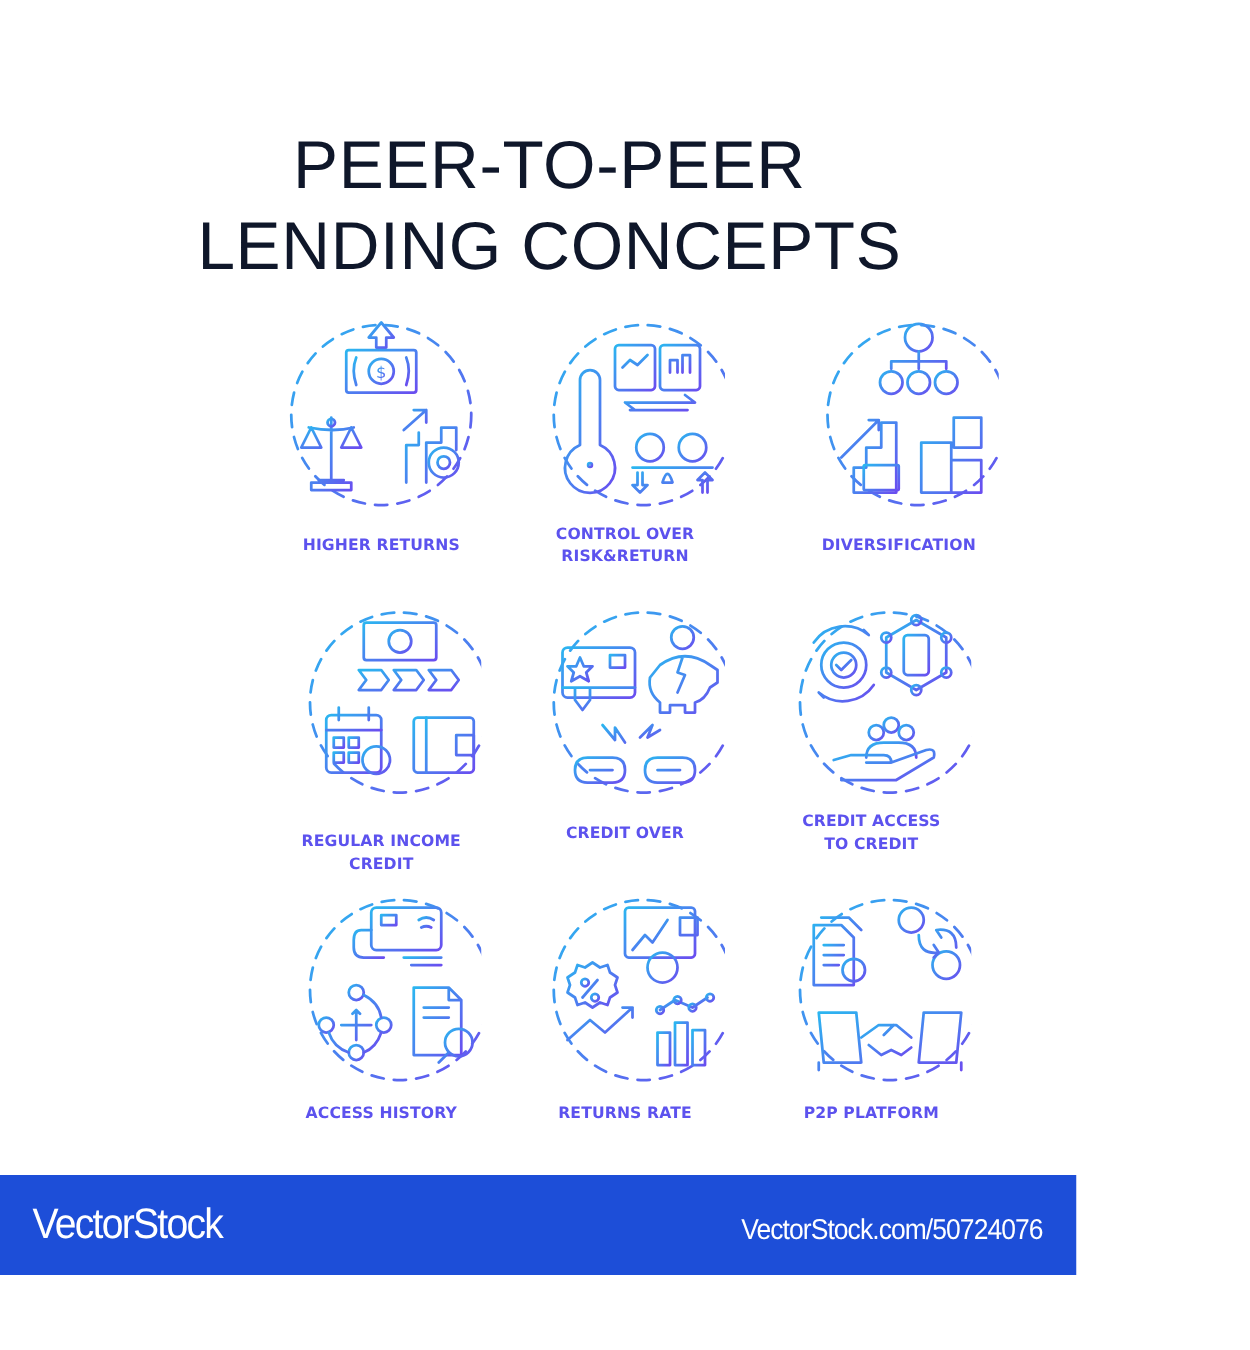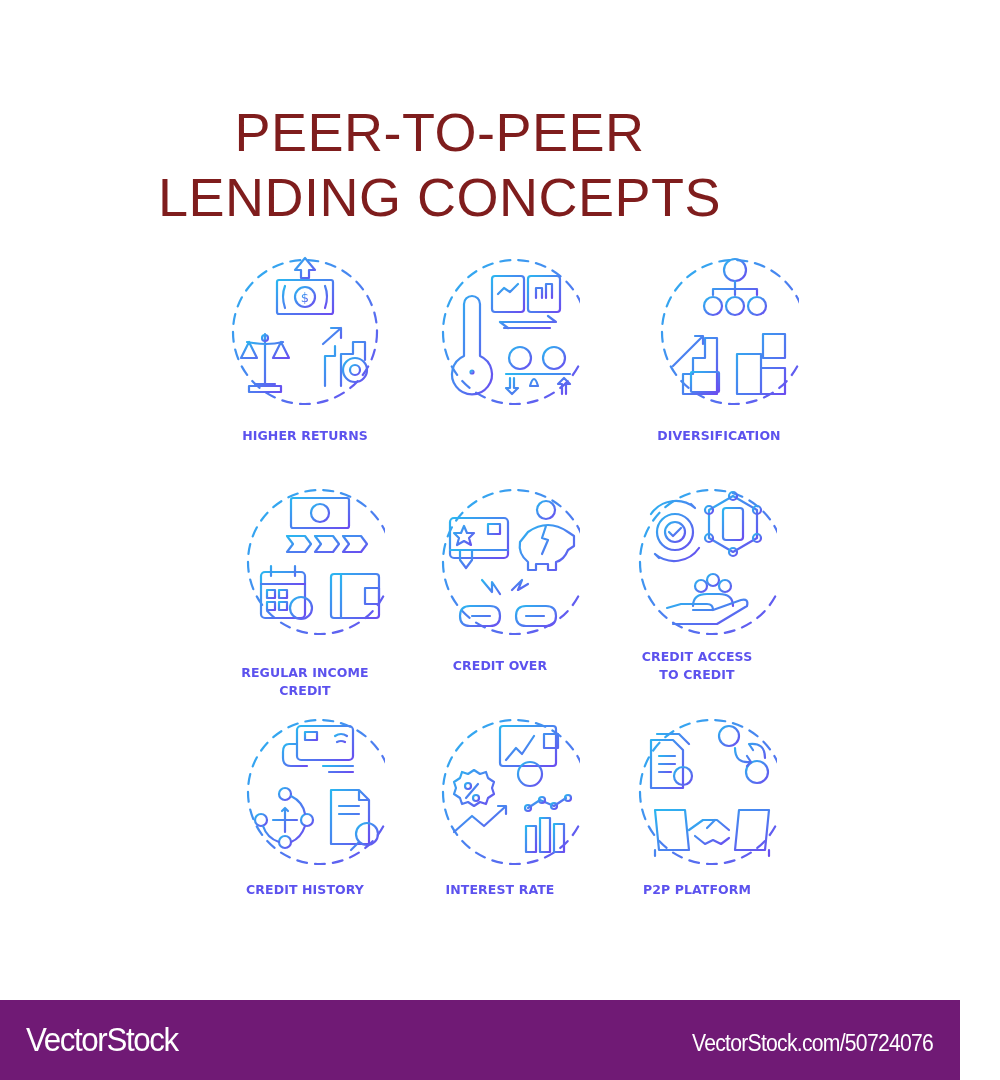--- a/index.html
+++ b/index.html
@@ -1,26 +1,26 @@
 <!DOCTYPE html>
 <html><head>
 <meta charset="utf-8">
 <style>
   html, body { margin:0; padding:0; }
   body { width:1000px; height:1080px; background:#ffffff; position:relative; overflow:hidden;
          font-family:"Liberation Sans", "DejaVu Sans", sans-serif; }
-  .title { position:absolute; left:0; width:879px; text-align:center; color:#7f1d1d;
+  .title { position:absolute; left:0; width:879px; text-align:center; color:#0f172a;
            font-family:"Liberation Sans", sans-serif; font-size:54px; font-weight:400; letter-spacing:0.5px; line-height:60px; }
   .title.l1 { top:102px; }
   .title.l2 { top:167px; }
   .cell { position:absolute; width:190px; }
   .cell svg { display:block; margin:0 auto; }
   .label { position:absolute; left:0; width:190px; text-align:center; color:#5c52ee;
            font-family:"DejaVu Sans", sans-serif; font-weight:bold; font-size:12.5px; line-height:18px; letter-spacing:0.1px; }
-  .footer { position:absolute; left:0; top:1000px; width:960px; height:80px; background:#701a75; }
+  .footer { position:absolute; left:0; top:940px; width:861px; height:80px; background:#1d4ed8; }
   .footer .brand { position:absolute; left:26px; top:20px; color:#fff; font-family:"Liberation Sans", sans-serif;
                    font-size:34px; letter-spacing:-1.5px; transform:scaleX(0.92); transform-origin:left; }
   .footer .ref { position:absolute; right:27px; top:30px; color:#fff; font-family:"Liberation Sans", sans-serif;
                  font-size:23px; letter-spacing:-0.8px; transform:scaleX(0.92); transform-origin:right; }
 </style>
 </head>
 <body>
 
 <div class="title l1">PEER-TO-PEER</div>
 <div class="title l2">LENDING CONCEPTS</div>
@@ -62,20 +62,24 @@
     <rect x="108" y="22" width="32" height="36" rx="3"></rect>
     <path d="M78 40 l6 -6 l6 4 l8 -8 M116 44 v-10 h6 v10 M126 44 v-14 h6 v14"></path>
     <path d="M80 68 h56 l-8 -6 M80 68 l8 6 M130 74 h-46"></path>
     <path d="M44 50 a8 8 0 0 1 16 0 v52 a20 20 0 1 1 -16 0 z"></path>
     <path d="M52 56 v40 M52 104 v10"></path>
     <circle cx="52" cy="118" r="1.5"></circle>
     <circle cx="100" cy="104" r="11"></circle>
     <circle cx="134" cy="104" r="11"></circle>
     <path d="M86 120 h64 M110 132 q4 -14 8 0 z M90 124 v10 l-4 0 l6 6 l6 -6 h-4 v-10 M142 140 v-10 h-4 l6 -6 l6 6 h-4 v10"></path>
   </svg>
+  <div class="label" style="top:164px;">
+    <div>CONTROL OVER</div>
+    <div>RISK&amp;RETURN</div>
+  </div>
 </div>
 
 <div class="cell" style="left:624px;top:254px;">
   <svg width="160" height="160" viewBox="0 0 160 160" fill="none" stroke="url(#g)" stroke-width="2.2" stroke-linecap="round" stroke-linejoin="round">
     <circle cx="95" cy="78" r="72" stroke-dasharray="10 8"></circle>
     <circle cx="96" cy="16" r="11"></circle>
     <path d="M96 27 v8 M74 35 h44 M74 35 v6 M96 35 v6 M118 35 v6"></path>
     <circle cx="74" cy="52" r="9"></circle>
       <circle cx="96" cy="52" r="9"></circle>
       <circle cx="118" cy="52" r="9"></circle>
@@ -168,21 +172,21 @@
       <circle cx="82" cy="106" r="6"></circle>
       <circle cx="60" cy="128" r="6"></circle>
       <circle cx="36" cy="106" r="6"></circle>
     <path d="M60 94 v24 M48 106 h24 M60 94 l-3 3 M60 94 l3 3"></path>
     <path d="M66 82 q12 6 14 18 M80 112 q-4 12 -14 16 M54 128 q-12 -4 -16 -16"></path>
     <path d="M106 76 h28 l10 10 v44 h-38 z M134 76 v10 h10 M114 92 h20 M114 100 h20"></path>
     <circle cx="142" cy="120" r="11"></circle>
     <path d="M134 128 l-8 8"></path>
   </svg>
   <div class="label" style="top:167px;">
-    <span>CREDIT HISTORY</span>
+    <span>ACCESS HISTORY</span>
   </div>
 </div>
 
 <div class="cell" style="left:405px;top:714px;">
   <svg width="160" height="160" viewBox="0 0 160 160" fill="none" stroke="url(#g)" stroke-width="2.2" stroke-linecap="round" stroke-linejoin="round">
     <circle cx="95" cy="78" r="72" stroke-dasharray="10 8"></circle>
     <rect x="80" y="12" width="56" height="40" rx="3"></rect>
     <path d="M86 46 l10 -12 l6 6 l12 -18 M124 20 h14 v14 h-14 z"></path>
     <circle cx="110" cy="60" r="12"></circle>
     <path d="M48 60 l6 -4 l6 4 l6 -2 l2 6 l6 4 l-2 6 l2 6 l-6 4 l-2 6 l-6 -2 l-6 4 l-6 -4 l-6 2 l-2 -6 l-6 -4 l2 -6 l-2 -6 l6 -4 l2 -6 z"></path>
@@ -193,21 +197,21 @@
     <rect x="106" y="112" width="10" height="26"></rect>
       <rect x="120" y="104" width="10" height="34"></rect>
       <rect x="134" y="110" width="10" height="28"></rect>
     <path d="M108 94 l12 -8 l14 6 l12 -8"></path>
     <circle cx="108" cy="94" r="3"></circle>
       <circle cx="122" cy="86" r="3"></circle>
       <circle cx="134" cy="92" r="3"></circle>
       <circle cx="148" cy="84" r="3"></circle>
   </svg>
   <div class="label" style="top:167px;">
-    <span>INTEREST RATE</span>
+    <span>RETURNS RATE</span>
   </div>
 </div>
 
 <div class="cell" style="left:602px;top:714px;">
   <svg width="160" height="160" viewBox="0 0 160 160" fill="none" stroke="url(#g)" stroke-width="2.2" stroke-linecap="round" stroke-linejoin="round">
     <circle cx="95" cy="78" r="72" stroke-dasharray="10 8"></circle>
     <path d="M34 26 h22 l10 10 v38 h-32 z M40 20 h22 l10 10"></path>
     <path d="M42 42 h16 M42 50 h16 M42 58 h12"></path>
     <circle cx="66" cy="62" r="9"></circle>
     <circle cx="112" cy="22" r="10"></circle>

